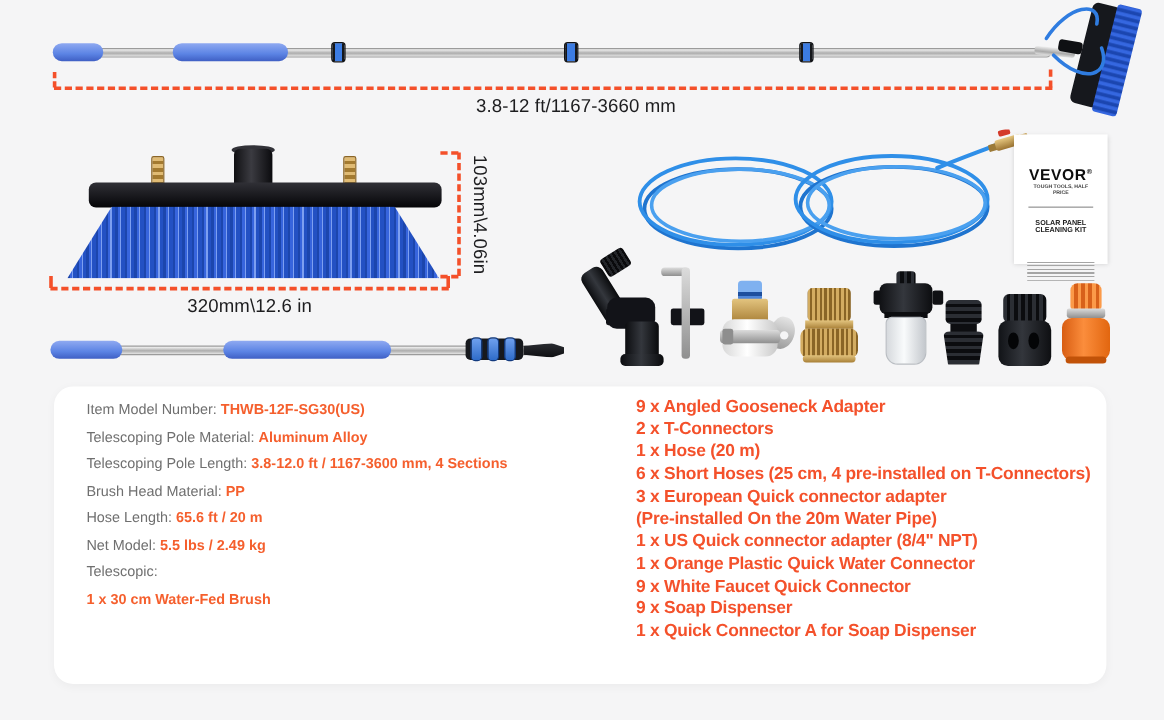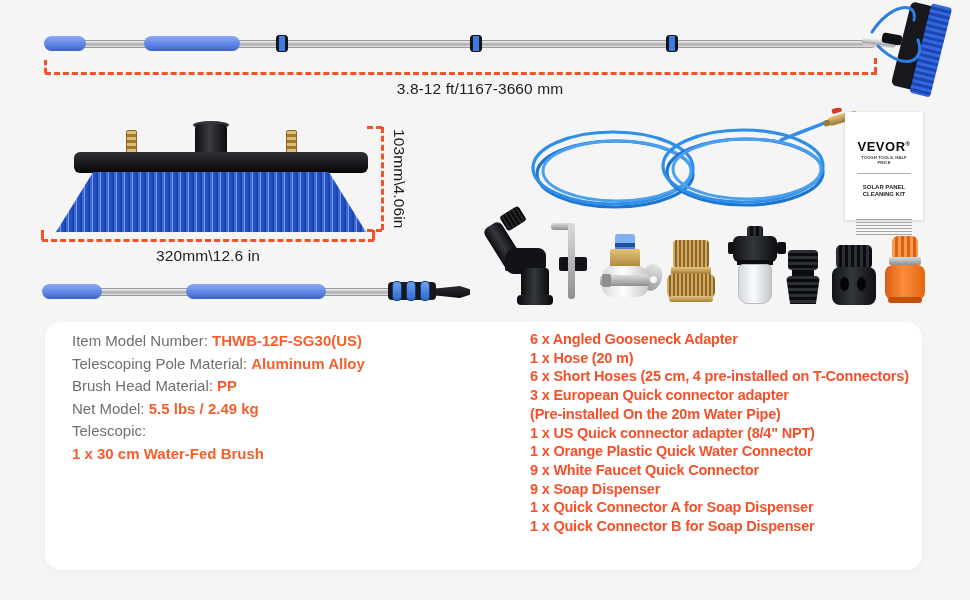--- a/index.html
+++ b/index.html
@@ -61,21 +61,21 @@
   .dark-cyl{background:linear-gradient(90deg,#0c0d10,#34373d 48%,#0a0b0d);}
   .silver{background:linear-gradient(180deg,#dcdcdc,#8f8f8f);}
   .knurl-gold{background:repeating-linear-gradient(90deg,#d3ac61 0 2px,#8a6526 2px 4px);}
   .smooth-gold{background:linear-gradient(180deg,#e3c47f,#a87f36);}
   .rib-dark-h{background:repeating-linear-gradient(180deg,#2b2e34 0 3px,#0b0c0f 3px 6px);}
   .rib-dark-v{background:repeating-linear-gradient(90deg,#2b2e34 0 3px,#0b0c0f 3px 6px);}
   .rib-orange-v{background:repeating-linear-gradient(90deg,#fb9a49 0 3px,#d8611a 3px 6px);}
 
   
   .panel{background:var(--panel,#ffffff);border-radius:16px;box-shadow:0 2px 8px rgba(0,0,0,.04);}
-  .spec-col{left:27px;top:8px;width:450px;font-size:15px;line-height:22.5px;white-space:nowrap;}
+  .spec-col{left:27px;top:8px;width:450px;font-size:12px;line-height:22.5px;white-space:nowrap;}
   .spec-label{color:var(--spec-label-gray,#6f6f6f);}
   .spec-value{color:var(--spec-value-orange,#f55f2d);font-weight:700;}
   .spec-included{color:var(--spec-value-orange,#f55f2d);font-weight:700;}
   .kit-col{left:485px;top:8px;width:400px;font-size:14.5px;line-height:18.7px;
            font-weight:700;color:var(--list-orange,#f4512b);white-space:nowrap;letter-spacing:-.2px;}
 </style>
 </head>
 <body>
 
 <div class="stage">
@@ -237,34 +237,36 @@
     <div class="abs silver" style="left:5px;top:21px;width:32px;height:8px;border-radius:2px;"></div>
     <div class="abs" style="left:1px;top:29px;width:40px;height:35px;border-radius:8px;background:linear-gradient(90deg,#d85d12,#fb8d3c 45%,#e2660f);"></div>
     <div class="abs" style="left:4px;top:61px;width:34px;height:6px;border-radius:3px;background:#c15208;"></div>
   </div>
 
   <div class="abs panel" style="left:45px;top:322px;width:877px;height:248px;">
 
     <div class="abs spec-col">
       <div><span class="spec-label">Item Model Number: </span><span class="spec-value">THWB-12F-SG30(US)</span></div>
       <div><span class="spec-label">Telescoping Pole Material: </span><span class="spec-value">Aluminum Alloy</span></div>
+      <div><span class="spec-label">Telescoping Pole Length: </span><span class="spec-value">3.8-12.0 ft / 1167-3600 mm, 4 Sections</span></div>
       <div><span class="spec-label">Brush Head Material: </span><span class="spec-value">PP</span></div>
+      <div><span class="spec-label">Hose Length: </span><span class="spec-value">65.6 ft / 20 m</span></div>
       <div><span class="spec-label">Net Model: </span><span class="spec-value">5.5 lbs / 2.49 kg</span></div>
       <div><span class="spec-label">Telescopic:</span></div>
       <div class="spec-included">1 x 30 cm Water-Fed Brush</div>
     </div>
 
     <div class="abs kit-col">
-      <div>6 x Angled Gooseneck Adapter</div>
+      <div>9 x Angled Gooseneck Adapter</div>
+      <div>2 x T-Connectors</div>
       <div>1 x Hose (20 m)</div>
       <div>6 x Short Hoses (25 cm, 4 pre-installed on T-Connectors)</div>
       <div>3 x European Quick connector adapter</div>
       <div>(Pre-installed On the 20m Water Pipe)</div>
       <div>1 x US Quick connector adapter  (8/4" NPT)</div>
       <div>1 x Orange Plastic Quick Water Connector</div>
       <div>9 x White Faucet Quick Connector</div>
       <div>9 x Soap Dispenser</div>
       <div>1 x Quick Connector A for Soap Dispenser</div>
-      <div>1 x Quick Connector B for Soap Dispenser</div>
     </div>
 
   </div>
 </div>
 
 </body></html>

